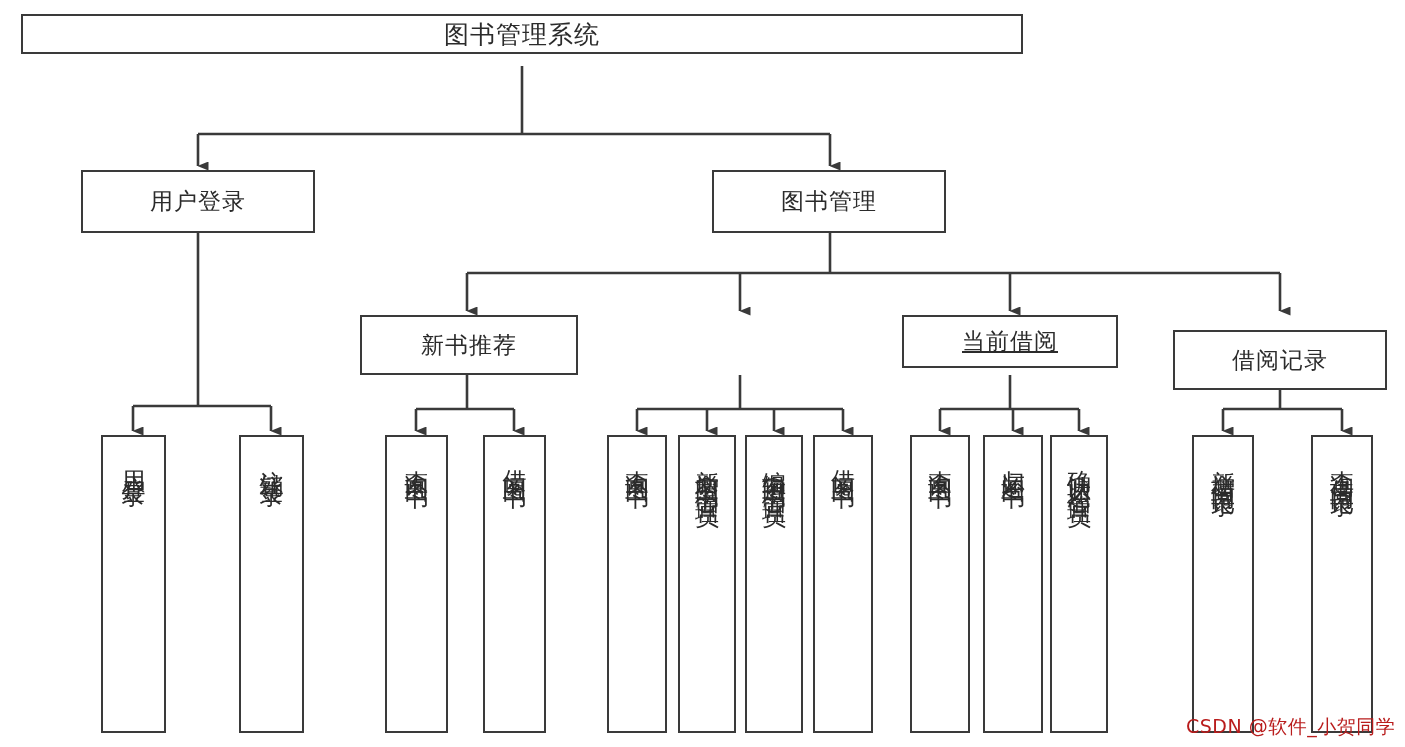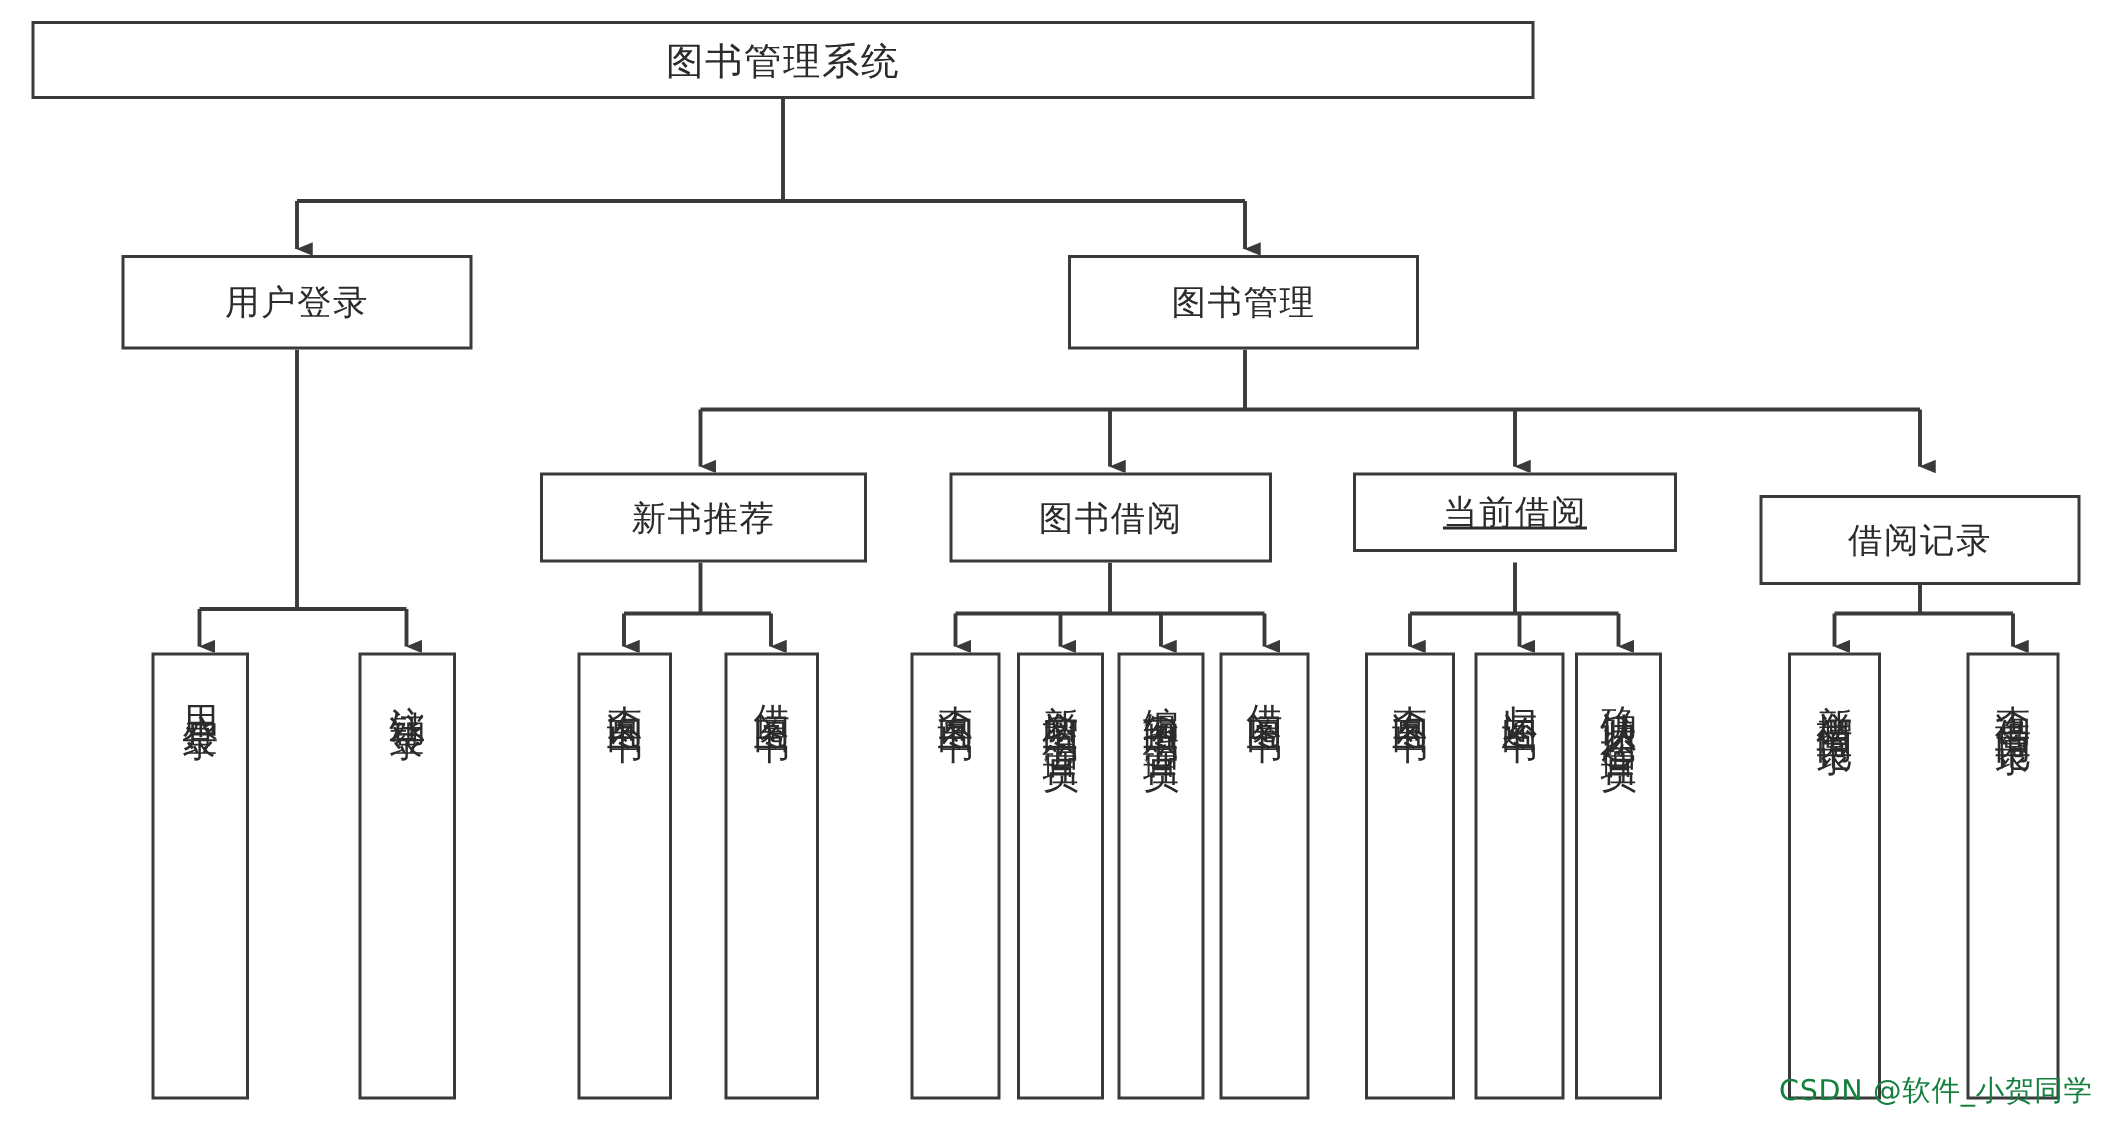--- a/index.html
+++ b/index.html
@@ -64,21 +64,21 @@
   }
   .node .htext {
     display: block;
     white-space: nowrap;
   }
   .watermark {
     position: absolute;
     left: 1186px;
     top: 714px;
     font-size: 19px;
-    color: #15803d;
+    color: #b91c1c;
     white-space: nowrap;
     letter-spacing: 0.5px;
     pointer-events: none;
   }
 </style>
 </head>
 <body>
 
 <div id="diagram-root">
 
@@ -125,37 +125,34 @@
       <path d="M1013,409 L1013,431" marker-end="url(#arrowhead)"></path>
       <path d="M1079,409 L1079,431" marker-end="url(#arrowhead)"></path>
 
       <path d="M1280,375 L1280,409"></path>
       <path d="M1223,409 L1342,409"></path>
       <path d="M1223,409 L1223,431" marker-end="url(#arrowhead)"></path>
       <path d="M1342,409 L1342,431" marker-end="url(#arrowhead)"></path>
     </g>
   </svg>
 
-  <div class="node root" style="left:21px; top:14px; width:1002px; height:52px;">
+  <div class="node root" style="left:21px; top:14px; width:1002px; height:40px;">
     <span class="htext">图书管理系统</span>
   </div>
 
   <div class="node level1" style="left:81px; top:170px; width:234px; height:63px;">
     <span class="htext">用户登录</span>
   </div>
   <div class="node level2" style="left:360px; top:315px; width:218px; height:60px;">
     <span class="htext">新书推荐</span>
   </div>
 
   <div class="node level1" style="left:712px; top:170px; width:234px; height:63px;">
     <span class="htext">图书管理</span>
   </div>
-  <div class="node level2" style="left:633px; top:315px; width:215px; height:60px;">
-    <span class="htext">图书借阅</span>
-  </div>
   <div class="node level2" style="left:902px; top:315px; width:216px; height:53px;text-decoration:underline;">
     <span class="htext">当前借阅</span>
   </div>
   <div class="node level2" style="left:1173px; top:315px; width:214px; height:60px;margin-top:15px;">
     <span class="htext">借阅记录</span>
   </div>
 
   <div class="node leaf" style="left:101px; top:435px; width:65px; height:298px;">
     <span class="vtext">用户登录</span>
   </div>

